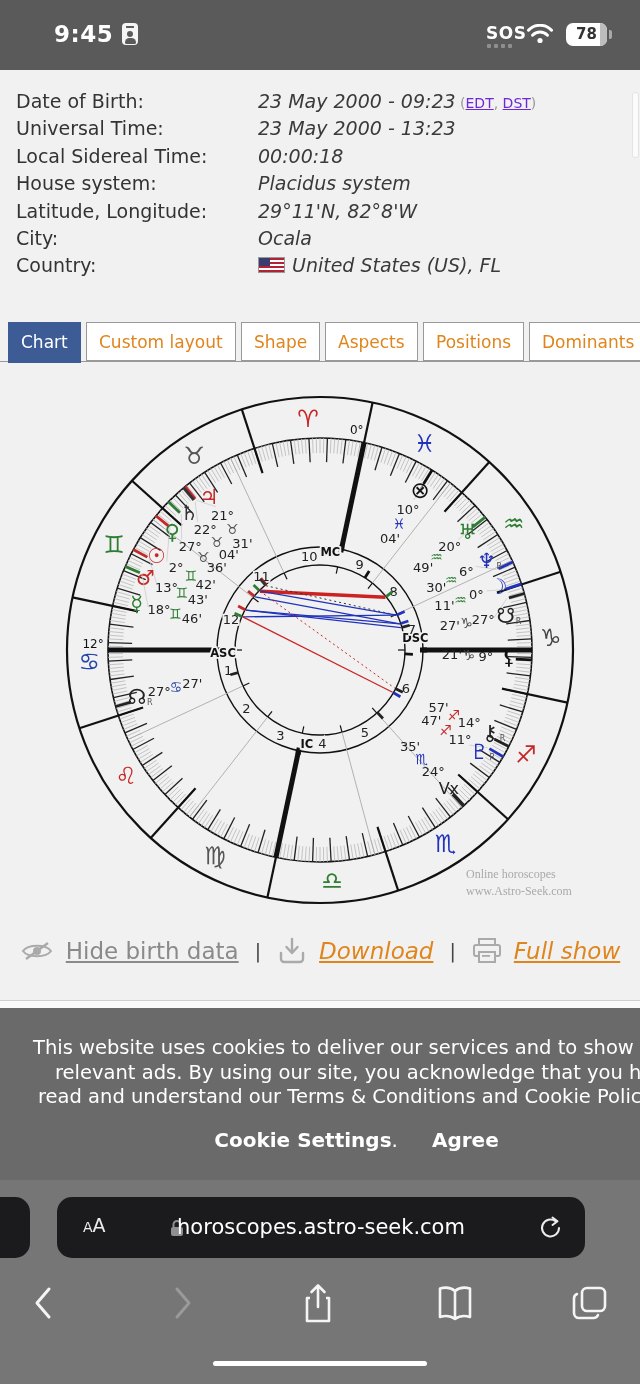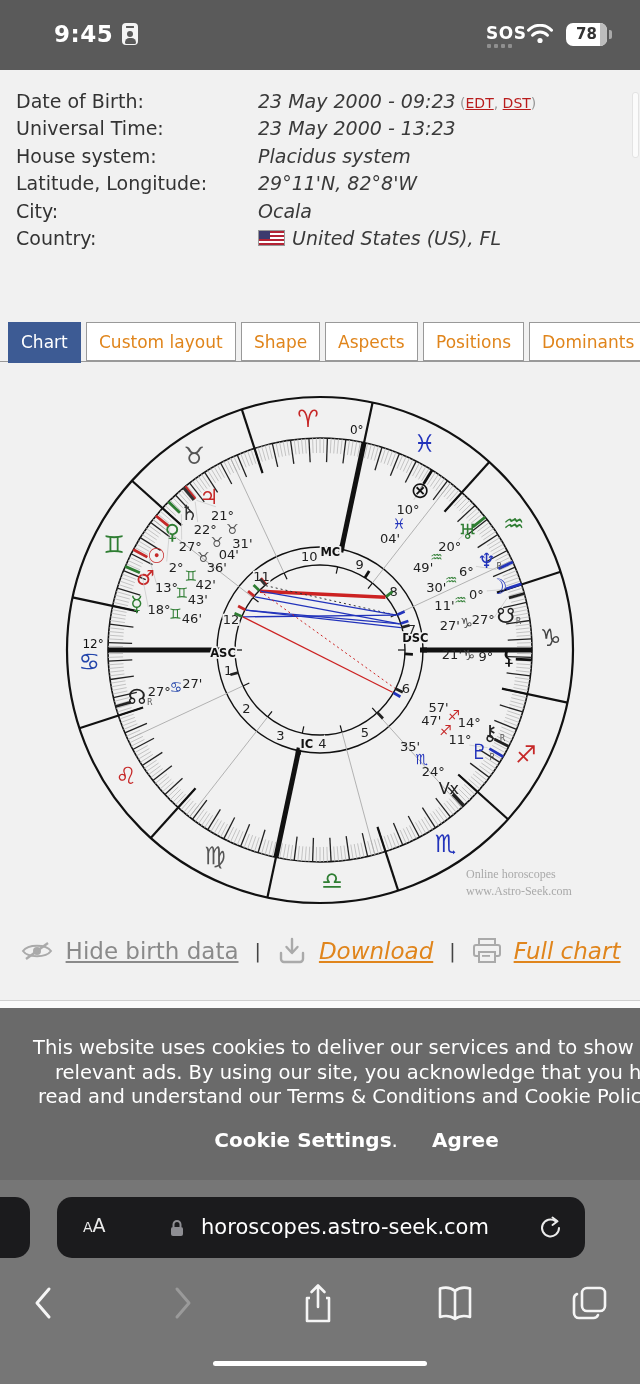--- a/index.html
+++ b/index.html
@@ -20,21 +20,21 @@
   .sb-batt .pct{position:absolute;width:100%;text-align:center;top:2px;font-size:15px;font-weight:bold;color:#333;}
   .sb-batt .tip{position:absolute;right:-5px;top:7px;width:3px;height:9px;background:#a9a9a9;border-radius:0 2px 2px 0;}
   .sb-batt .rest{position:absolute;right:0;top:0;width:7px;height:23px;background:#bdbdbd;border-radius:0 7px 7px 0;}
   
   .page{position:absolute;left:0;top:70px;width:640px;height:938px;background:#f1f1f1;}
   .birth{position:absolute;left:16px;top:18px;font-size:19px;color:#333;}
   .birth .row{height:27.4px;line-height:27.4px;white-space:nowrap;}
   .birth .lab{display:inline-block;width:242px;}
   .birth .val{font-style:italic;color:#3a3a3a;}
   .birth .links{font-size:14px;color:#999;font-style:normal;}
-  .birth .links a{color:#b91c1c;text-decoration:underline;}
+  .birth .links a{color:#6d28d9;text-decoration:underline;}
   .flag{display:inline-block;position:relative;width:25px;height:14px;vertical-align:-1px;margin-right:7px;
     background:repeating-linear-gradient(#b22234 0 2px,#fff 2px 4px);border:1px solid #999;}
   .flag .canton{position:absolute;left:0;top:0;width:11px;height:8px;background:#3c3b6e;}
   .scroll-thumb{position:absolute;right:1px;top:22px;width:5px;height:64px;background:#fbfbfb;border:1px solid #e3e3e3;border-radius:3px;}
   
   .tabs{position:absolute;left:0;top:252px;width:640px;height:48px;text-decoration:underline;}
   .tabs .rule{position:absolute;left:0;top:39px;width:640px;height:1px;background:#999;}
   .tab{position:absolute;top:0;height:39px;line-height:39px;font-size:17px;padding:0 12px;box-sizing:border-box;
     background:#fff;border:1px solid #999;color:#e0851c;white-space:nowrap;}
   .tab.active{background:#3d5b94;color:#fff;border-color:#3d5b94;height:41px;z-index:2;}
@@ -57,21 +57,21 @@
   .cookie .lines div:nth-child(2){padding-left:22px;}
   .cookie .lines div:nth-child(3){padding-left:5px;}
   .cookie .btns{position:absolute;left:0;top:120px;width:640px;display:flex;justify-content:center;gap:34px;padding-left:73px;box-sizing:border-box;font-size:20px;}
   .cookie .btns b{cursor:pointer;}
   
   .safari{position:absolute;left:0;top:1180px;width:640px;height:204px;background:#767676;}
   .url-pill{position:absolute;left:57px;top:17px;width:528px;height:61px;background:#1b1b1d;border-radius:15px;color:#fff;}
   .tab-peek{position:absolute;left:-18px;top:17px;width:48px;height:61px;background:#1b1b1d;border-radius:15px;}
   .reader{position:absolute;left:26px;top:17px;font-size:19px;color:#ececec;}
   .reader .small{font-size:14px;}
-  .url-text{position:absolute;left:0;top:0;width:100%;height:61px;line-height:61px;text-align:center;font-size:21px;color:#fff;margin-left:24px;}
+  .url-text{position:absolute;left:0;top:0;width:100%;height:61px;line-height:61px;text-align:center;font-size:21px;color:#fff;}
   .lock{position:absolute;left:113px;top:22px;}
   .reload{position:absolute;right:22px;top:18px;}
   .toolbar{position:absolute;left:0;top:95px;width:640px;height:60px;}
   .tb{position:absolute;top:6px;}
   .home-bar{position:absolute;left:213px;top:181px;width:214px;height:5px;border-radius:3px;background:#fff;}
 </style>
 </head>
 <body>
 
 <div id="screen">
@@ -100,20 +100,21 @@
       <div class="rest"></div>
         <div class="pct">78</div>
         <div class="tip"></div>
     </div>
   </div>
 
   <div class="page">
     <div class="birth" id="birth-rows">
         <div class="row"><span class="lab">Date of Birth:</span><span class="val">23 May 2000 - 09:23</span><span class="links"> (<a>EDT</a>, <a>DST</a>)</span></div>
         <div class="row"><span class="lab">Universal Time:</span><span class="val">23 May 2000 - 13:23</span></div>
+        <div class="row"><span class="lab">Local Sidereal Time:</span><span class="val">00:00:18</span></div>
         <div class="row"><span class="lab">House system:</span><span class="val">Placidus system</span></div>
         <div class="row"><span class="lab">Latitude, Longitude:</span><span class="val">29°11'N, 82°8'W</span></div>
         <div class="row"><span class="lab">City:</span><span class="val">Ocala</span></div>
         <div class="row"><span class="lab">Country:</span><span class="flag"><span class="canton"></span></span><span class="val">United States (US), FL</span></div>
       </div>
     <div class="scroll-thumb"></div>
 
     <div class="tabs" id="tab-strip">
       <div class="rule"></div>
     <div class="tab active" style="left: 8px;">Chart</div>
@@ -733,21 +734,21 @@
             <path d="M15 3 V16 M9.5 11 L15 17 L20.5 11" fill="none" stroke="#aaa" stroke-width="2.4" stroke-linecap="round" stroke-linejoin="round"></path>
           </svg></span>
         <a class="orange">Download</a>
         <span class="sep">|</span>
         <span><svg width="30" height="28" viewBox="0 0 30 28">
             <rect x="7" y="2" width="16" height="6" fill="none" stroke="#aaa" stroke-width="2"></rect>
             <rect x="2" y="8" width="26" height="11" rx="2" fill="none" stroke="#aaa" stroke-width="2"></rect>
             <rect x="7" y="15" width="16" height="10" fill="#f1f1f1" stroke="#aaa" stroke-width="2"></rect>
             <rect x="10" y="18" width="8" height="1.8" fill="#aaa"></rect>
           </svg></span>
-        <a class="orange">Full chart</a>
+        <a class="orange">Full show</a>
       </div>
     <div class="page-end"></div>
   </div>
 
   <div class="cookie">
     <div class="lines">
       <div>This website uses cookies to deliver our services and to show you</div>
       <div>relevant ads. By using our site, you acknowledge that you have</div>
       <div>read and understand our Terms &amp; Conditions and Cookie Policy.</div>
     </div>

